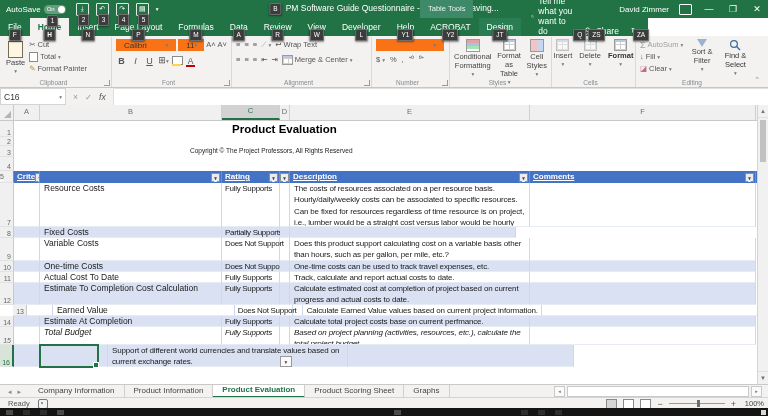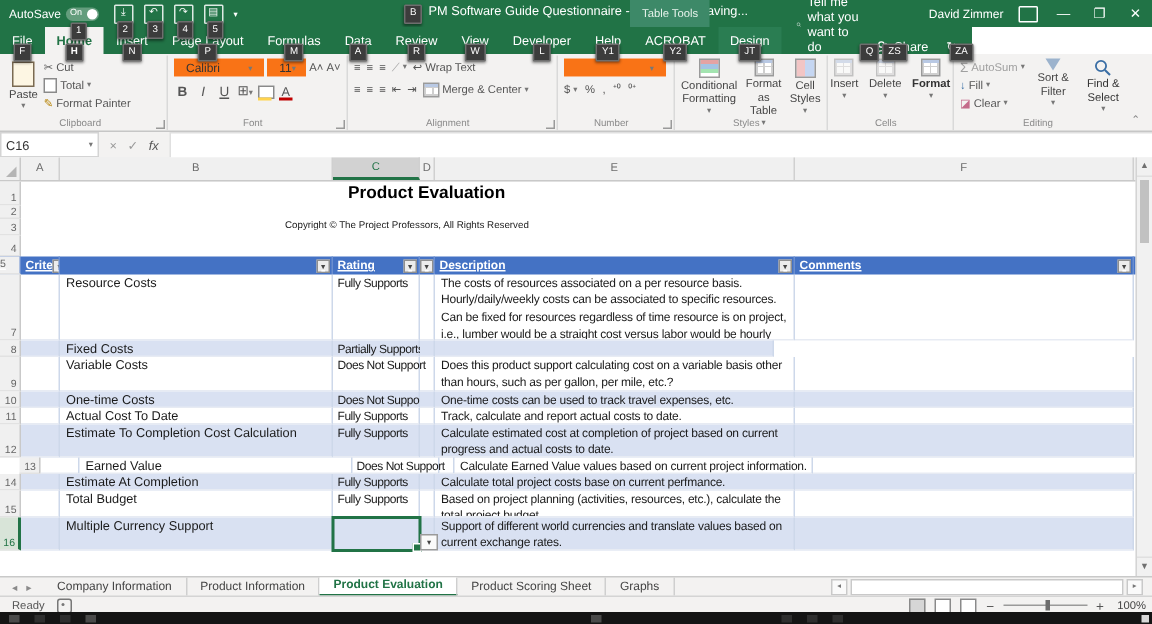--- a/index.html
+++ b/index.html
@@ -548,34 +548,33 @@
   </div>
   <div class="row trow band" style="height:11px;">
     <div class="gut">14</div>
     <div class="cA"></div>
       <div class="cB crit">Estimate At Completion</div>
     <div class="cC rate">Fully Supports</div>
       <div class="cD"></div>
     <div class="cE desc">Calculate total project costs base on current perfmance.</div>
     <div class="cF"></div>
   </div>
-  <div class="row trow" style="height:18px;">
+  <div class="row trow" style="height:18px;font-style:italic;">
     <div class="gut">15</div>
     <div class="cA"></div>
       <div class="cB crit">Total Budget</div>
     <div class="cC rate">Fully Supports</div>
       <div class="cD"></div>
     <div class="cE desc">Based on project planning (activities, resources, etc.), calculate the
 total project budget.</div>
     <div class="cF"></div>
   </div>
   <div class="row trow band" style="height:22px;">
     <div class="gut sel">16</div>
     <div class="cA"></div>
-      <div class="cB crit">Multiple Currency Support</div>
     <div class="cC rate selcell">
         <span class="fill-handle"></span>
       </div>
       <div class="cD"></div>
     <div class="cE desc">Support of different world currencies and translate values based on
 current exchange rates.</div>
     <div class="cF"></div>
     <div class="dvbtn">▾</div>
   </div>
 </div>

